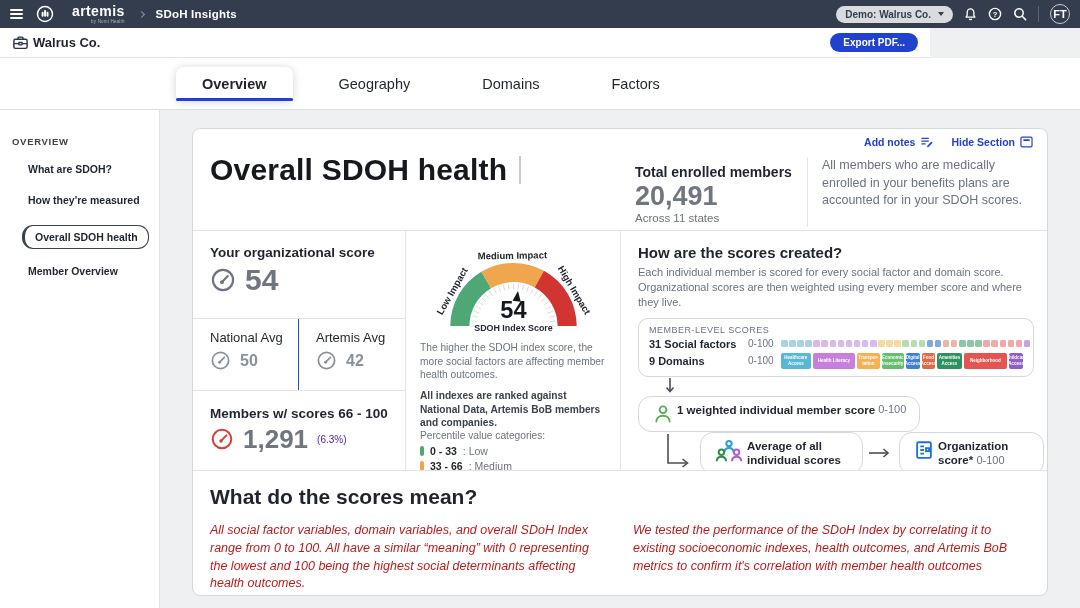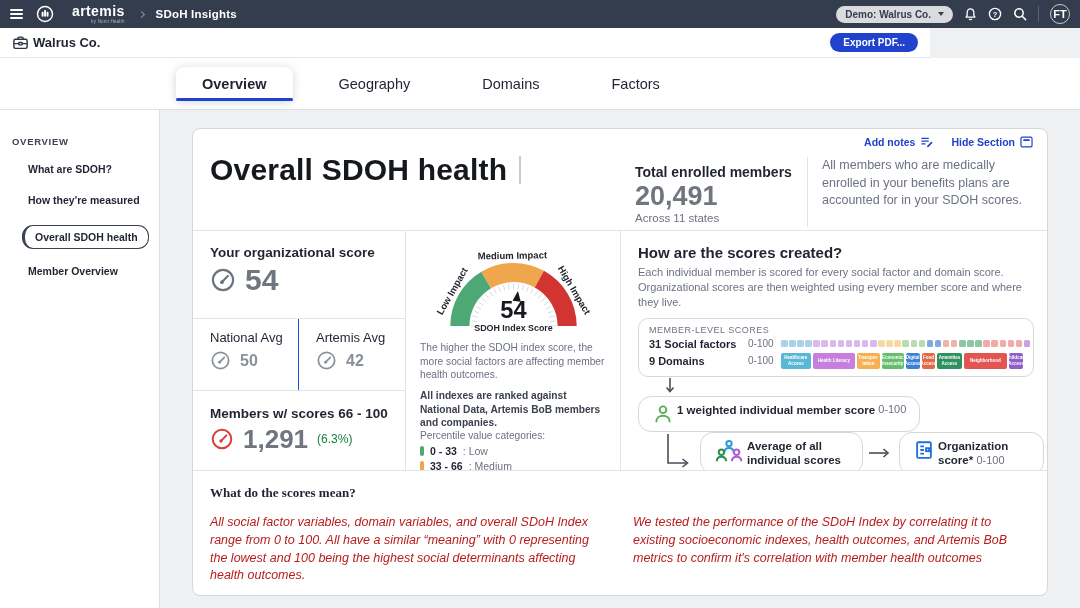--- a/index.html
+++ b/index.html
@@ -68,21 +68,21 @@
   .gauge-ic.red { color:#d6403c; }
   .gauge-ic.light { color:#8a9099; }
   .score-value { font-size:30px; font-weight:bold; color:#70767f; line-height:1; }
   .score-row2 { height:72px; border-bottom:1px solid #e2e4e7; display:flex; }
   .avg-cell { width:50%; padding:11px 0 0 17px; }
   .avg-cell.first { border-right:1px solid #1d4ed8; }
   .avg-label { font-size:13px; color:#1f2430; }
   .avg-value { font-size:16px; font-weight:bold; color:#8a9099; line-height:1; }
   .score-row3 { padding:15px 0 0 17px; }
   .members-value { font-size:26px; font-weight:bold; color:#70767f; line-height:1; }
-  .members-pct { font-size:12px; color:#15803d; }
+  .members-pct { font-size:10px; color:#4c1d95; }
 
   .col2 { width:215px; border-right:1px solid #e2e4e7; padding:6px 14px 0 14px; overflow:hidden; }
   #gauge-svg { width:183px; height:100px; margin:0 auto; }
   .gauge-note { font-size:10.2px; color:#6b7280; line-height:1.34; margin-top:4px; }
   .gauge-bold { font-size:10.2px; color:#3b414d; font-weight:bold; line-height:1.34; margin-top:7px; }
   .pct-label { font-size:10.2px; color:#6b7280; }
   .legend { margin-top:4px; }
   .legend-row { display:flex; align-items:center; gap:6px; margin:3px 0; font-size:10.5px; }
   .legend-pill { width:4px; height:10px; border-radius:2px; flex:none; }
   .legend-range { font-weight:bold; color:#1f2430;text-align:right; }
@@ -102,21 +102,21 @@
   .dblock { flex-grow:1; flex-basis:0; border-radius:2px; color:#fff; font-size:4.5px; font-weight:bold; display:flex; align-items:center; justify-content:center; text-align:center; line-height:1.15; padding:0 1px; overflow:hidden; }
   .flow-down { margin:1px 0 1px 26px; }
   .flow-box { border:1px solid #d5d8db; border-radius:13px; display:flex; align-items:flex-start; gap:3px; padding:6px 13px; width:max-content; background:#fff; }
   .fb-label { font-size:11.5px; font-weight:bold; line-height:1.25; }
   .fb-range { font-size:11px; color:#6b7280; font-weight:normal; }
   .flow-row { display:flex; align-items:center; margin-top:0px; }
   .bent-arrow { margin-left:26px; margin-right:6px; }
   .arrow-right { margin:0 6px; }
 
   .card-bottom { padding:14px 17px 0; }
-  .mean-heading { font-size:13px; font-weight:bold;font-family:Liberation Serif, serif; }
+  .mean-heading { font-size:21px; font-weight:bold; }
   .mean-cols { display:flex; gap:26px; margin-top:13px; }
   .mean-p { font-size:12.5px; color:#b91c1c; line-height:1.42; width:414px;font-style:italic; }
 </style>
 </head>
 <body>
 
 <div class="topbar">
   <div class="burger">
       <span></span>
       <span></span>

